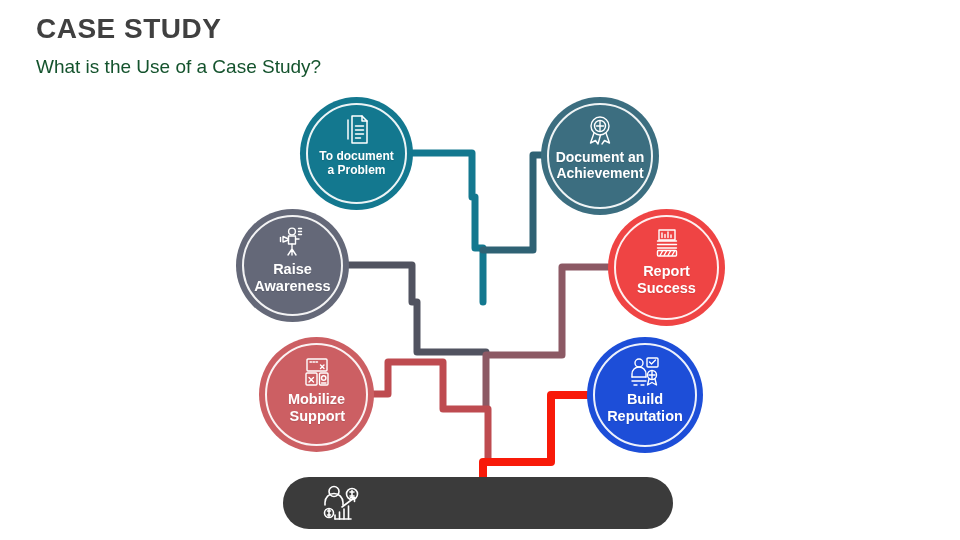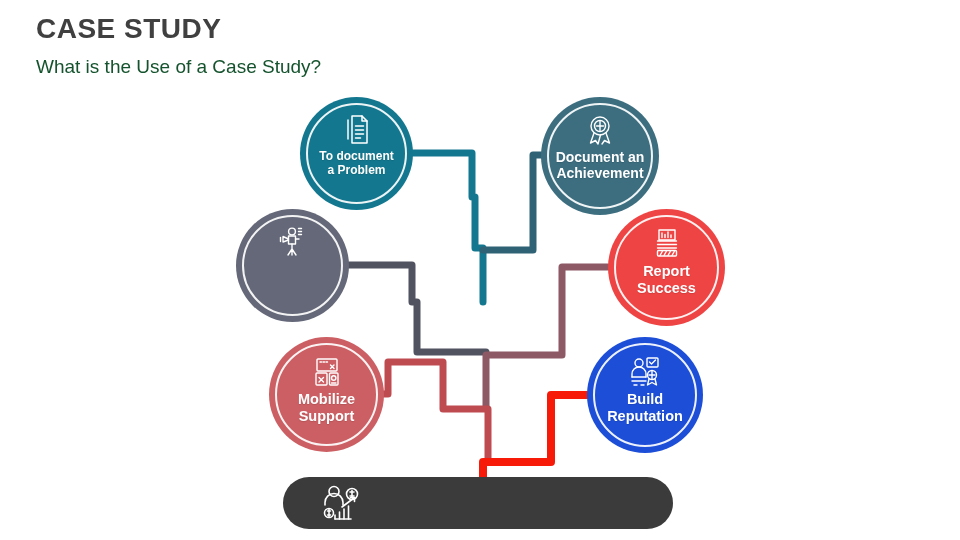--- a/index.html
+++ b/index.html
@@ -92,21 +92,21 @@
     padding: 0 8px;
     white-space: pre-line;
     text-shadow: 0 1px 1px rgba(0,0,0,0.12);
   }
 
   
   #node-0 { left: 300px; top: 97px;  width: 113px; height: 113px; }
   #node-1 { left: 541px; top: 97px;  width: 118px; height: 118px; }
   #node-2 { left: 236px; top: 209px; width: 113px; height: 113px; }
   #node-3 { left: 608px; top: 209px; width: 117px; height: 117px; }
-  #node-4 { left: 269px; top: 337px; width: 115px; height: 115px; }
+  #node-4 { left: 259px; top: 337px; width: 115px; height: 115px; text-align: right; }
   #node-5 { left: 587px; top: 337px; width: 116px; height: 116px; }
 
   #node-0 .node-label { font-size: 12px; margin-top: 3px; }
   #node-1 .node-label { font-size: 14px; }
   #node-3 .node-icon  { margin-top: 18px; }
   #node-4 .node-icon  { margin-top: 18px; }
   #node-5 .node-icon  { margin-top: 18px; }
 
   
   .result-bar {
@@ -197,20 +197,22 @@
       <g fill="none" stroke="#ffffff" stroke-width="1.4" stroke-linejoin="round" stroke-linecap="round">
         <circle cx="16" cy="6.5" r="3.4"></circle>
         <path d="M12.5 11 H19.5 V19 H12.5 Z"></path>
         <path d="M16 19 V30 M16 24 L12 30 M16 24 L20 30"></path>
         <path d="M12.5 14 L7 11.5 V17 L12.5 15"></path>
         <path d="M4.5 12.5 V16.5"></path>
         <path d="M22.5 3.5 H25.5 M22.5 6.5 H25.5 M22.5 9.5 H25.5"></path>
         <path d="M19.5 14 H23"></path>
       </g>
     </svg>
+    <span class="node-label">Raise
+Awareness</span>
   </div>
 
   <div class="node" id="node-3" style="background:#ef4444">
     <span class="ring"></span>
     <svg class="node-icon" viewBox="0 0 34 34">
       <g fill="none" stroke="#ffffff" stroke-width="1.4" stroke-linejoin="round" stroke-linecap="round">
         <rect x="9" y="3" width="16" height="10"></rect>
         <path d="M12 10.5 V6 M15 10.5 V7.5 M18 10.5 V5 M21 10.5 V8"></path>
         <path d="M7.5 14 H26.5 M7.5 17.5 H26.5 M7.5 21 H26.5"></path>
         <rect x="7.5" y="23.5" width="19" height="5.5" rx="1"></rect>

